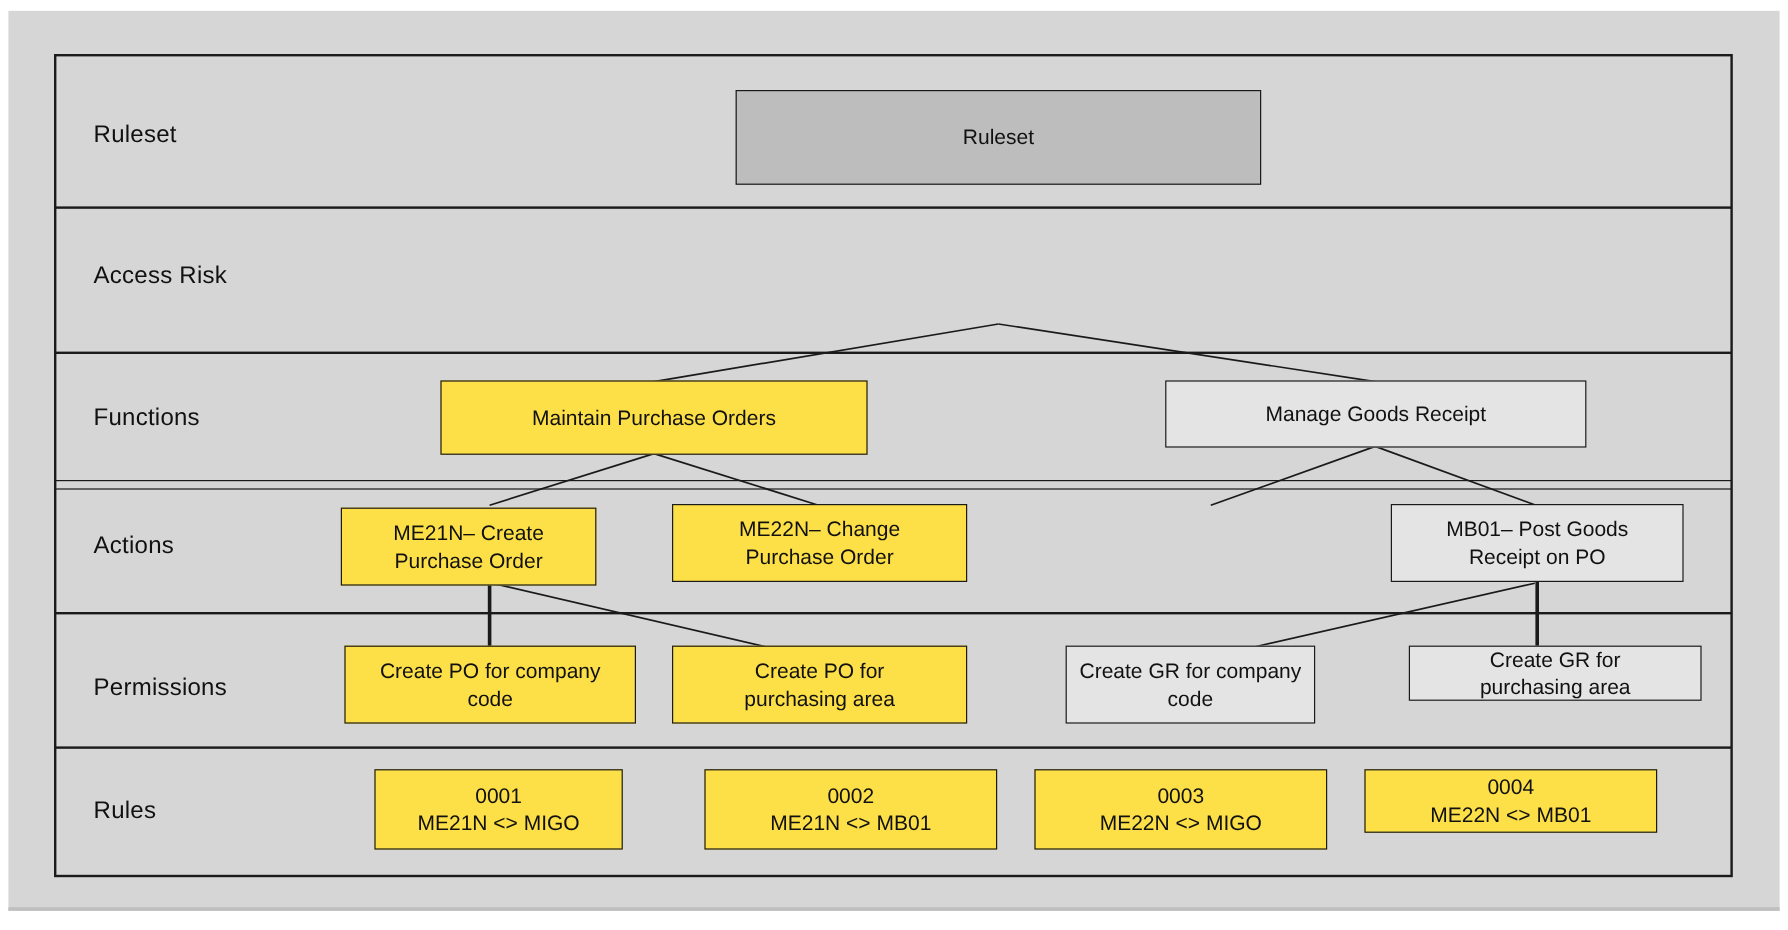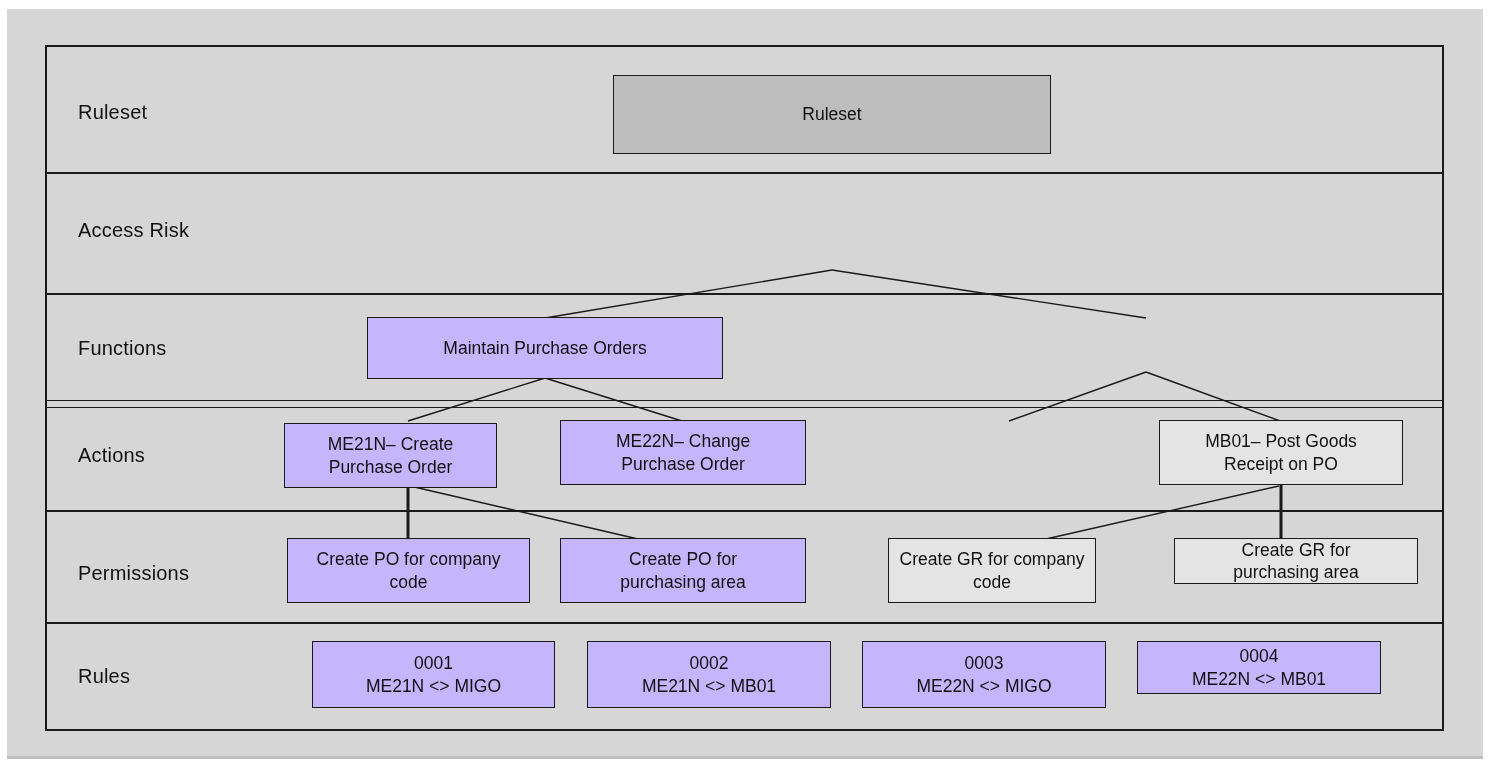--- a/index.html
+++ b/index.html
@@ -58,21 +58,21 @@
     text-align: center;
     border: 1.5px solid #1a1a1a;
     font-size: 17.5px;
     line-height: 1.28;
     color: #111111;
     white-space: pre-line;
     padding: 2px 8px;
   }
   .node.dark  { background: #bdbdbd; }
   .node.light { background: #e4e4e4; }
-  .node.white { background: #c4b5fd; text-align: center; }
+  .node.white { background: #fde047; text-align: center; }
 </style>
 </head>
 <body>
 
 <div class="canvas">
 
   <div class="gray-bg"></div>
   <div class="outer-frame"></div>
 
   <div class="divider" style="top:172px"></div>
@@ -102,38 +102,39 @@
     <line x1="408" y1="484" x2="408" y2="540" stroke="#1a1a1a" stroke-width="3"></line>
     <line x1="410" y1="486" x2="638" y2="539" stroke="#1a1a1a" stroke-width="1.4"></line>
     <line x1="1281" y1="484" x2="1281" y2="540" stroke="#1a1a1a" stroke-width="3"></line>
     <line x1="1279" y1="486" x2="1046" y2="539" stroke="#1a1a1a" stroke-width="1.4"></line>
   </svg>
 
   <div class="node dark" style="left:613px; top:75px; width:438px; height:79px">Ruleset</div>
 
 
   <div class="node white" style="left:367px; top:317px; width:356px; height:62px">Maintain Purchase Orders</div>
+  <div class="node light" style="left:971px; top:317px; width:351px; height:56px">Manage Goods Receipt</div>
 
   <div class="node white" style="left:284px; top:423px; width:213px; height:65px">ME21N– Create
 Purchase Order</div>
   <div class="node white" style="left:560px; top:420px; width:246px; height:65px">ME22N– Change
 Purchase Order</div>
   <div class="node light" style="left:1159px; top:420px; width:244px; height:65px">MB01– Post Goods
 Receipt on PO</div>
 
   <div class="node white" style="left:287px; top:538px; width:243px; height:65px">Create PO for company
 code</div>
   <div class="node white" style="left:560px; top:538px; width:246px; height:65px">Create PO for
 purchasing area</div>
   <div class="node light" style="left:888px; top:538px; width:208px; height:65px">Create GR for company
 code</div>
   <div class="node light" style="left:1174px; top:538px; width:244px; height:46px">Create GR for
 purchasing area</div>
 
-  <div class="node white" style="left:312px; top:641px; width:243px; height:67px">
+  <div class="node white" style="left:312px; top:641px; width:207px; height:67px">
     <span>0001</span>
     <span>ME21N &lt;&gt; MIGO</span>
   </div>
   <div class="node white" style="left:587px; top:641px; width:244px; height:67px">
     <span>0002</span>
     <span>ME21N &lt;&gt; MB01</span>
   </div>
   <div class="node white" style="left:862px; top:641px; width:244px; height:67px">
     <span>0003</span>
     <span>ME22N &lt;&gt; MIGO</span>

